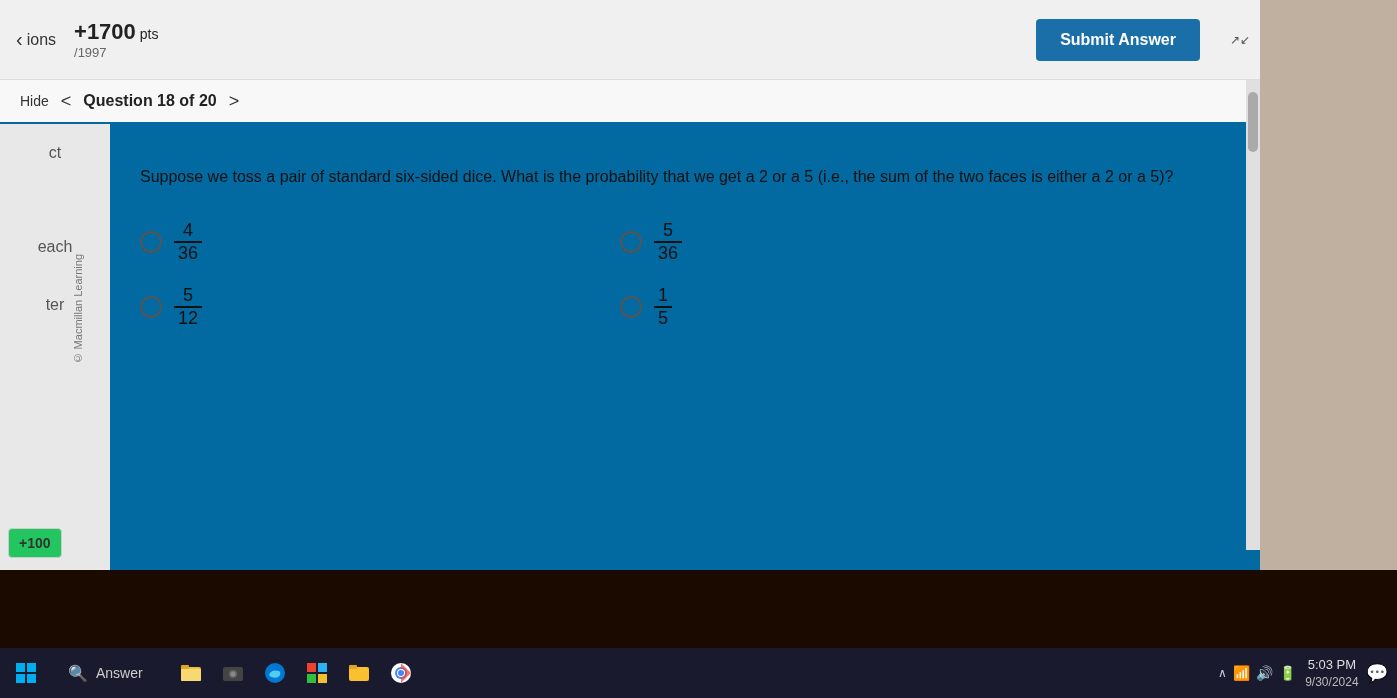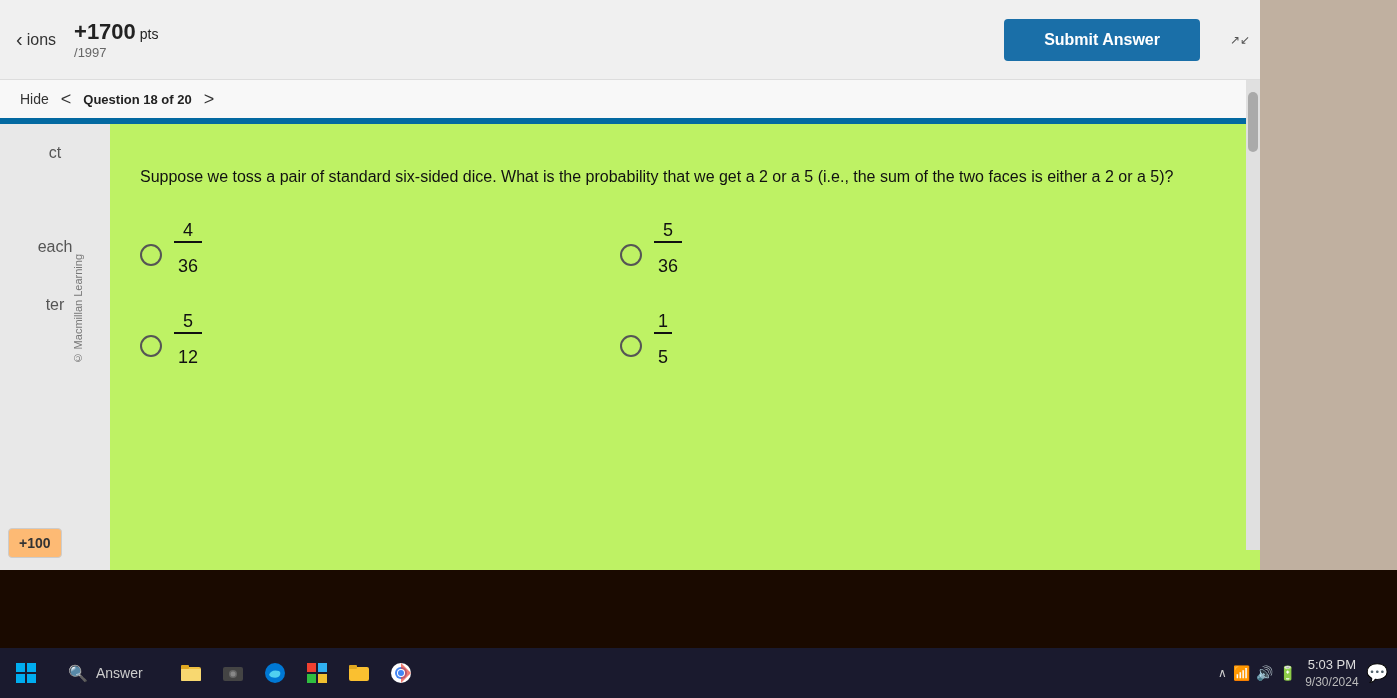--- a/index.html
+++ b/index.html
@@ -61,21 +61,21 @@
     }
 
     .submit-btn {
       position: absolute;
       right: 60px;
       top: 50%;
       transform: translateY(-50%);
       background: #1a6fa8;
       color: white;
       border: none;
-      padding: 12px 40px;
+      padding: 12px 24px;
       font-size: 16px;
       font-weight: 600;
       border-radius: 4px;
       cursor: pointer;
     }
 
     .fullscreen-btn {
       position: absolute;
       right: 10px;
       top: 50%;
@@ -105,37 +105,37 @@
     }
 
     
     .nav-bar {
       background: #f8f8f8;
       height: 44px;
       display: flex;
       align-items: center;
       padding: 0 20px;
       gap: 12px;
-      border-bottom: 6px solid #0369a1;
+      border-bottom: 2px solid #0369a1;
     }
 
     .hide-btn {
       font-size: 14px;
       color: #333;
       cursor: pointer;
     }
 
     .nav-arrow {
       font-size: 18px;
       color: #333;
       cursor: pointer;
     }
 
     .question-label {
-      font-size: 13px;
+      font-size: 16px;
       font-weight: 600;
       color: #222;
     }
 
     
     .content-wrapper {
       display: flex;
       flex: 1;
       overflow: hidden;
     }
@@ -154,21 +154,21 @@
 
     .sidebar-item-text {
       font-size: 16px;
       color: #555;
       text-align: center;
     }
 
     
     .main-content {
       flex: 1;
-      background: #bef264;
+      background: #0369a1;
       padding: 40px 50px 20px 30px;
       overflow-y: auto;
     }
 
     .question-text {
       font-size: 16px;
       color: #111;
       line-height: 1.6;
       margin-bottom: 30px;
       max-width: 1050px;
@@ -210,38 +210,38 @@
       line-height: 1.2;
       border-bottom: 2px solid #111;
       padding: 0 4px;
       width: 100%;
       text-align: center;
     }
 
     .fraction-den {
       font-size: 18px;
       line-height: 1.2;
-      padding: 13px 4px;
+      padding: 0 4px;
       width: 100%;
       text-align: left;
     }
 
     
     .right-panel {
       width: 137px;
       background: #c0b0a0;
       position: absolute;
       right: 0;
       top: 0;
       width: 137px;
       height: 570px;
     }
 
     .plus-badge {
-      background: #fdba74;
+      background: #22c55e;
       border: 1px solid #ccc;
       color: #333;
       font-size: 14px;
       font-weight: bold;
       padding: 6px 10px;
       border-radius: 4px;
       position: absolute;
       left: 8px;
       bottom: 140px;
     }

